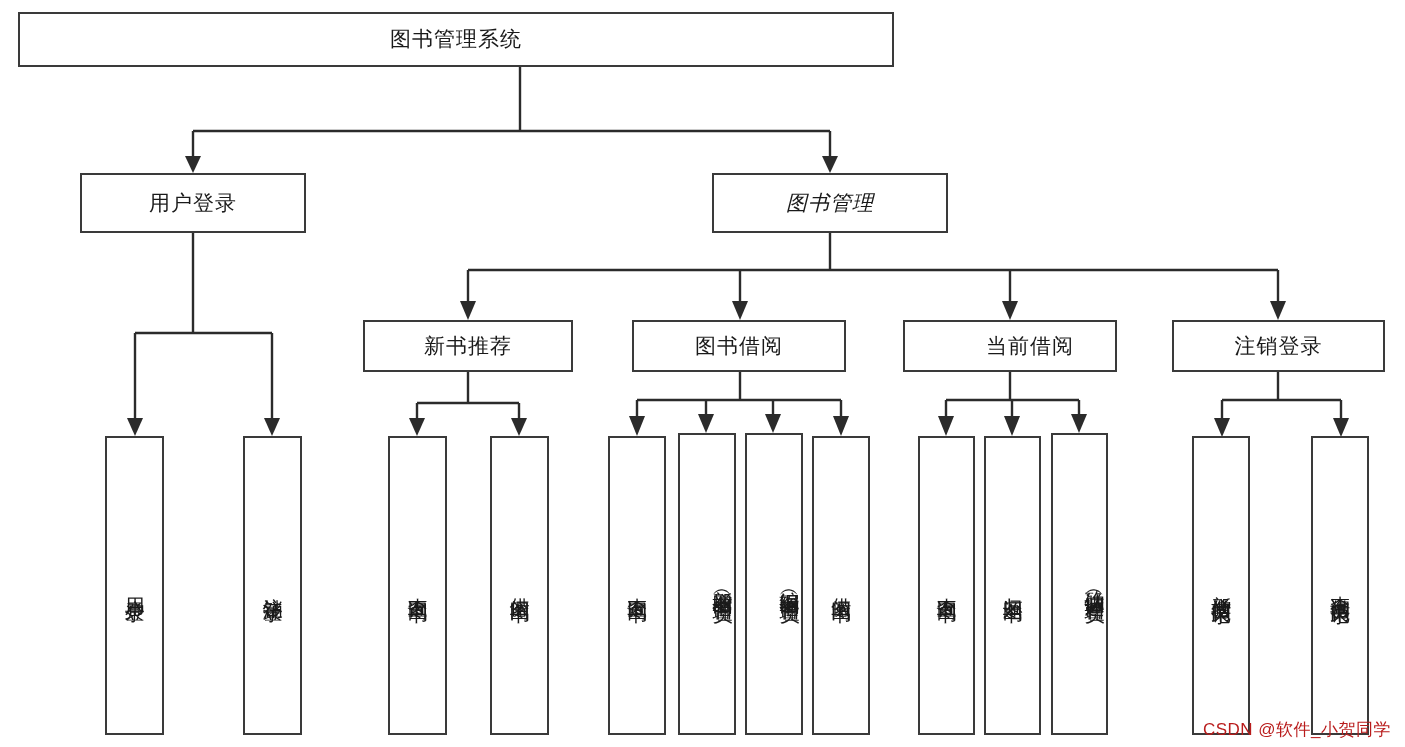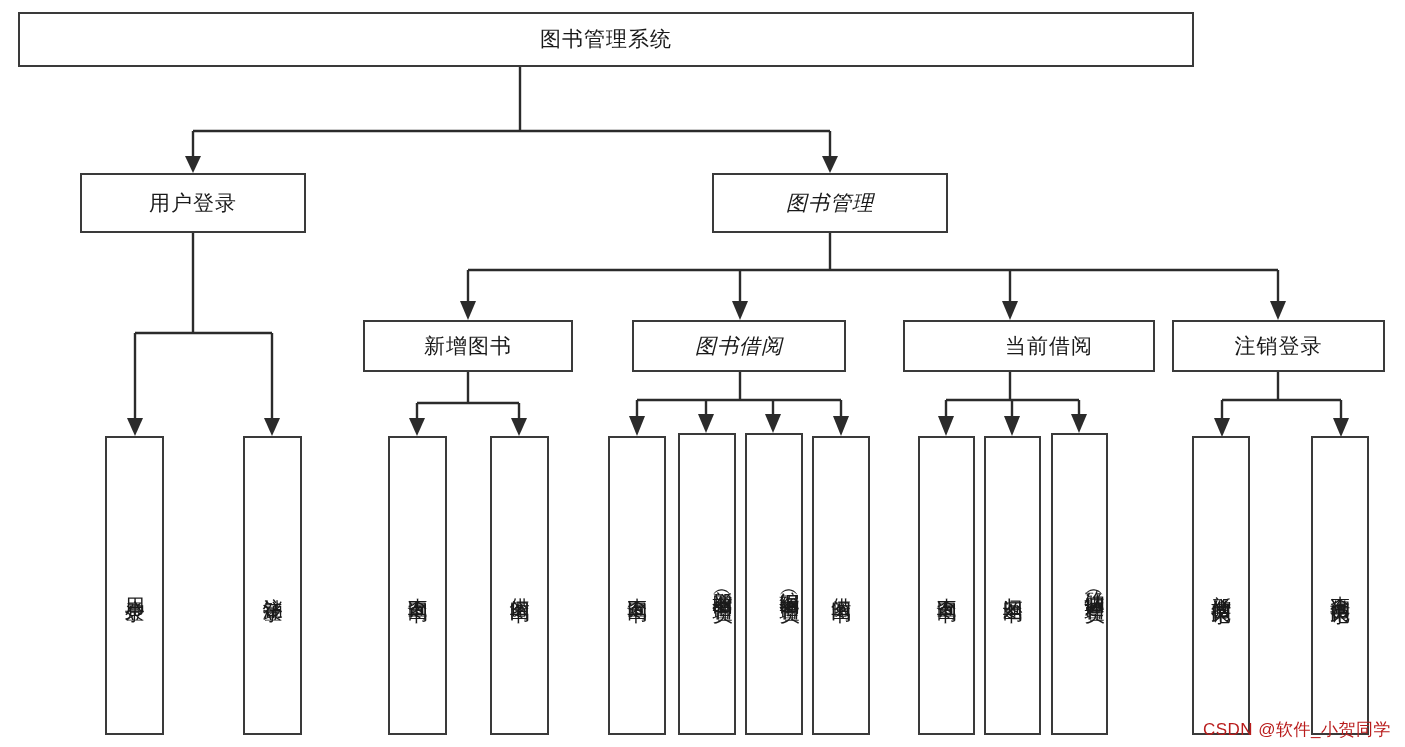--- a/index.html
+++ b/index.html
@@ -134,38 +134,38 @@
     <polygon points="1071,414 1087,414 1079,433"></polygon>
 
     <line x1="1278" y1="372" x2="1278" y2="400"></line>
     <line x1="1222" y1="400" x2="1341" y2="400"></line>
     <line x1="1222" y1="400" x2="1222" y2="420"></line>
     <polygon points="1214,418 1230,418 1222,437"></polygon>
     <line x1="1341" y1="400" x2="1341" y2="420"></line>
     <polygon points="1333,418 1349,418 1341,437"></polygon>
   </svg>
 
-  <div class="node horiz" style="left:18px; top:12px; width:1176px; height:55px;">
+  <div class="node horiz" style="left:18px; top:12px; width:876px; height:55px;">
     <span>图书管理系统</span>
   </div>
 
   <div class="node horiz" style="left:80px; top:173px; width:226px; height:60px;">
     <span>用户登录</span>
   </div>
   <div class="node horiz" style="left:712px; top:173px; width:236px; height:60px;font-style:italic;">
     <span>图书管理</span>
   </div>
 
   <div class="node horiz" style="left:363px; top:320px; width:210px; height:52px;">
-    <span>新增图书</span>
-  </div>
-  <div class="node horiz" style="left:632px; top:320px; width:214px; height:52px;font-style:italic;">
+    <span>新书推荐</span>
+  </div>
+  <div class="node horiz" style="left:632px; top:320px; width:214px; height:52px;">
     <span>图书借阅</span>
   </div>
-  <div class="node horiz" style="left:903px; top:320px; width:252px; height:52px;padding-left:40px;">
+  <div class="node horiz" style="left:903px; top:320px; width:214px; height:52px;padding-left:40px;">
     <span>当前借阅</span>
   </div>
   <div class="node horiz" style="left:1172px; top:320px; width:213px; height:52px;">
     <span>注销登录</span>
   </div>
 
   <div class="node vert mid" style="left:105px; top:436px; width:59px; height:299px;">
     <span>用户登录</span>
   </div>
   <div class="node vert mid" style="left:243px; top:436px; width:59px; height:299px;">

